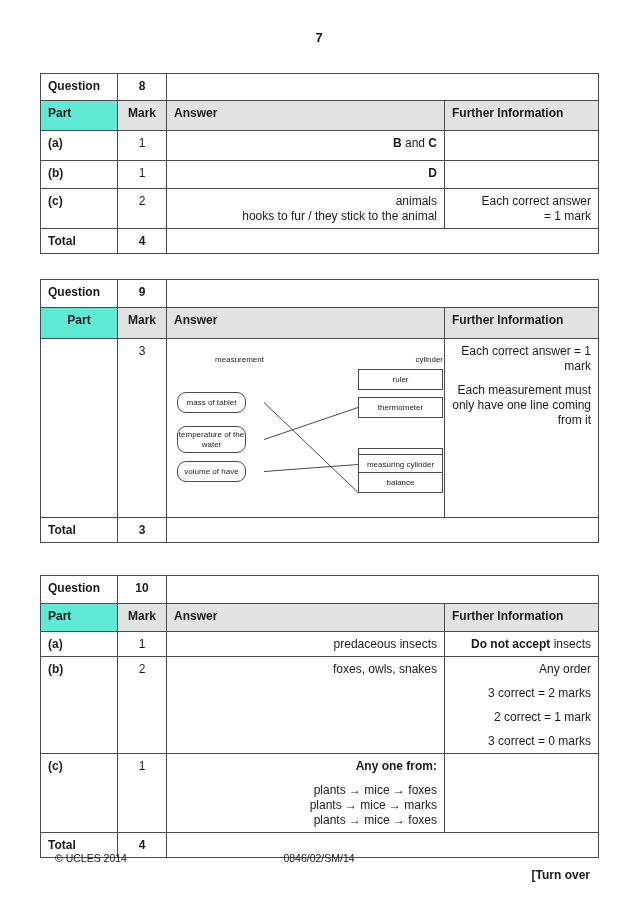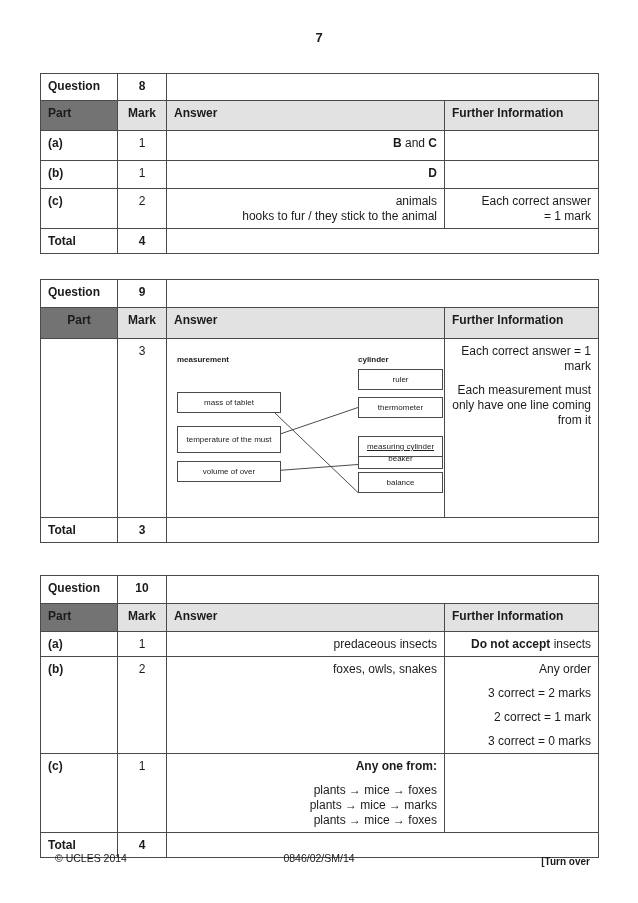--- a/index.html
+++ b/index.html
@@ -31,72 +31,72 @@
     font-size:12px;
     line-height:15px;
     word-wrap:break-word;
   }
   .t1{margin-top:26px;}
   .t2{margin-top:25px;}
   .t3{margin-top:32px;}
   .c{text-align:center;}
   .bold,.b{font-weight:bold;}
   tr.hdr td{font-weight:bold;background:#e2e2e2;}
-  tr.hdr td.part-hd{background:#737373;}
+  tr.hdr td.part-hd{background:#5eead4;}
   td.filler{border:none;}
   .line{min-height:15px;text-align:right;}
   .line.gap{min-height:0;height:9px;}
   td.diagram-cell{padding:0;}
   .diagram{
     position:relative;
     width:100%;
     height:169px;
     font-size:8px;
   }
   .dhead{
     position:absolute;
-    font-weight:bold;
-    text-align:left;
+    font-weight:normal;
+    text-align:right;
     color:#222;
   }
   .dh-left{left:3px;top:8px;width:87px;}
   .dh-right{left:184px;top:8px;width:85px;}
   .dbox{
     position:absolute;
     border:1px solid #4a4a4a;
     background:#fff;
     display:flex;
     align-items:center;
     justify-content:center;
     text-align:center;
     line-height:1.15;
     color:#222;
     box-sizing:border-box;
   }
-  .lb{left:3px;width:104px;}
+  .lb{left:3px;width:69px;border-radius:9px;}
   .rb{left:184px;width:85px;height:21px;}
   .lb1{top:48px;height:21px;}
   .lb2{top:82px;height:27px;}
   .lb3{top:117px;height:21px;}
   .rb1{top:25px;}
   .rb2{top:53px;}
   .rb3{top:82px;margin-top:22px;}
-  .rb4{top:92px;text-decoration:underline;}
+  .rb4{top:110px;}
   .rb5{top:128px;}
   svg.dlines{position:absolute;left:0;top:0;width:100%;height:100%;pointer-events:none;}
   .footer{
     position:absolute;
     left:0;top:852px;
     width:100%;
     height:16px;
     font-size:10.5px;
   }
   .footer .f-left{position:absolute;left:55px;top:0;}
   .footer .f-center{position:absolute;left:50%;transform:translateX(-50%);top:0;}
-  .footer .f-right{position:absolute;right:48px;top:4px;font-weight:bold;font-size:10px;}
+  .footer .f-right{position:absolute;right:48px;top:16px;font-weight:bold;font-size:12px;}
 </style>
 </head>
 <body>
 
 <div class="page">
 
   <div class="page-number">7</div>
 
   <table class="ms t1">
     <colgroup>
@@ -178,22 +178,22 @@
       <td class="diagram-cell">
         <div class="diagram">
           <svg class="dlines">
                 <line x1="90" y1="58.5" x2="184" y2="148.5" stroke="#4a4a4a" stroke-width="1"></line>
                 <line x1="90" y1="95.5" x2="184" y2="63.5" stroke="#4a4a4a" stroke-width="1"></line>
                 <line x1="90" y1="127.5" x2="184" y2="120.5" stroke="#4a4a4a" stroke-width="1"></line>
               </svg>
           <div class="dhead dh-left">measurement</div>
           <div class="dhead dh-right">cylinder</div>
           <div class="dbox lb lb1">mass of tablet</div>
-          <div class="dbox lb lb2">temperature of the must</div>
-          <div class="dbox lb lb3">volume of over</div>
+          <div class="dbox lb lb2">temperature of the water</div>
+          <div class="dbox lb lb3">volume of have</div>
           <div class="dbox rb rb1">ruler</div>
           <div class="dbox rb rb2">thermometer</div>
           <div class="dbox rb rb3">beaker</div>
           <div class="dbox rb rb4">measuring cylinder</div>
           <div class="dbox rb rb5">balance</div>
         </div>
       </td>
       <td>
             <div class="line"><span>Each correct answer = 1 mark</span></div>
             <div class="line gap"></div>

